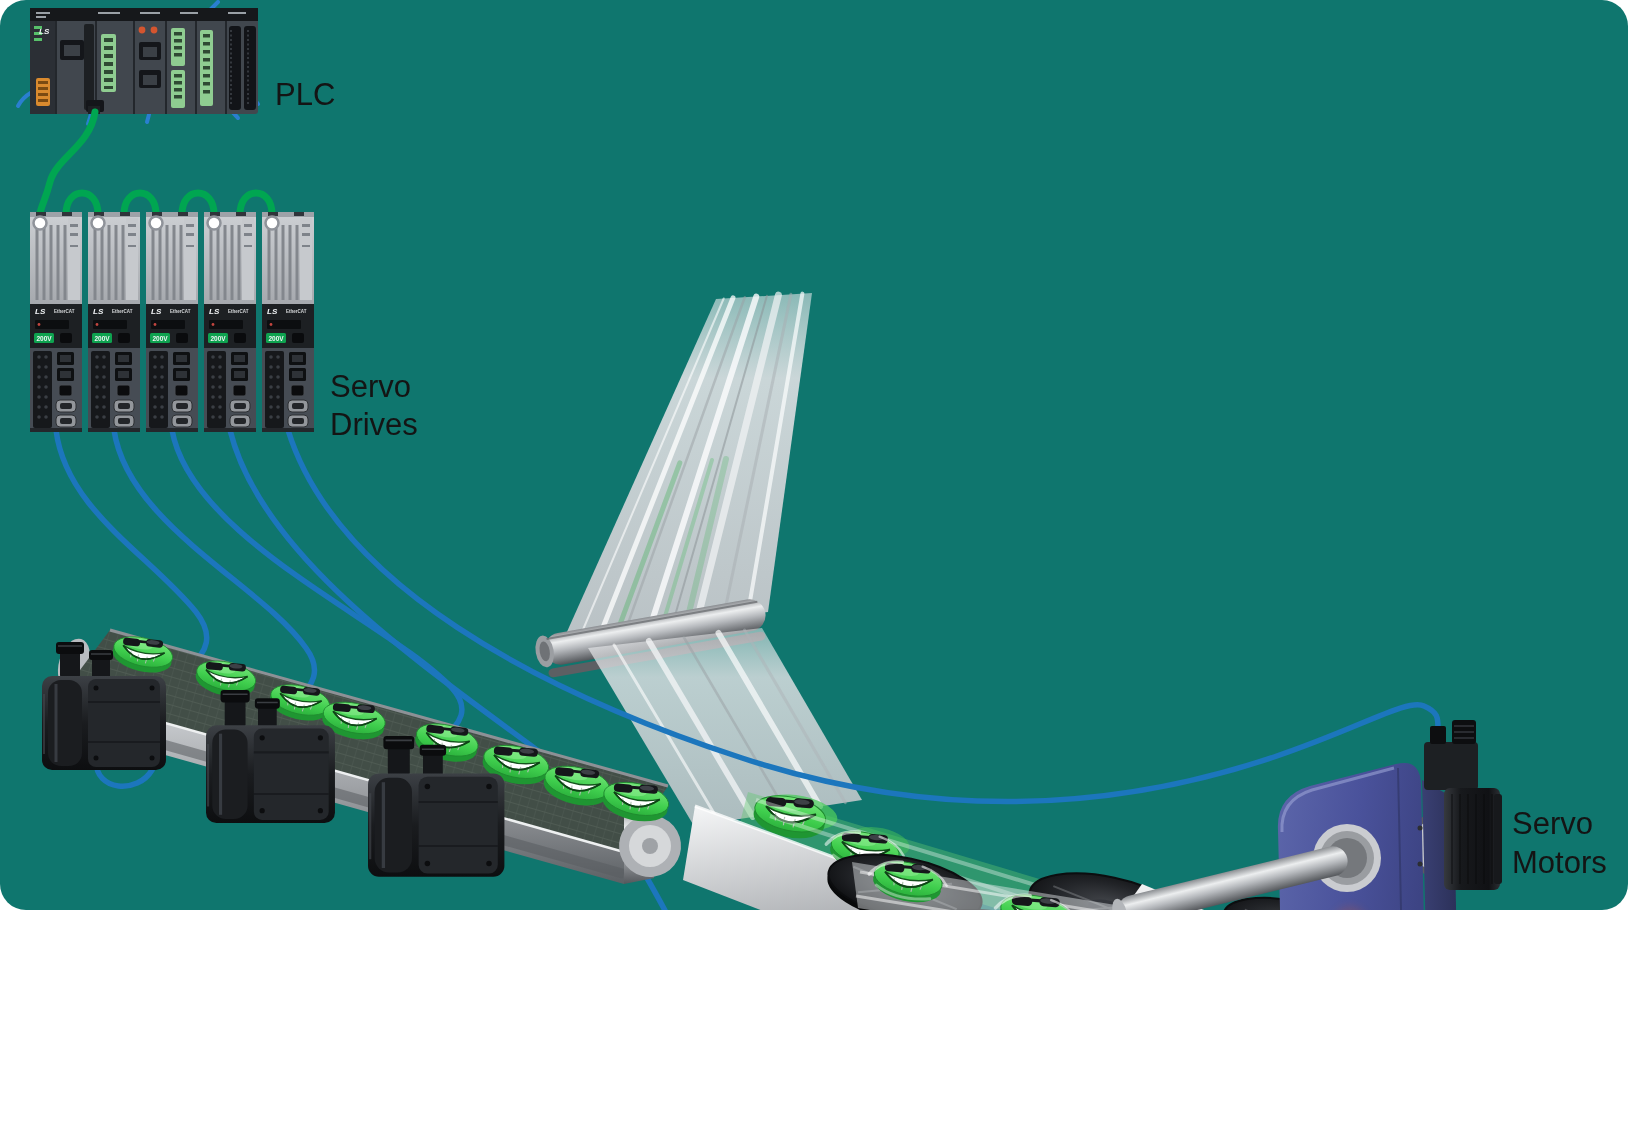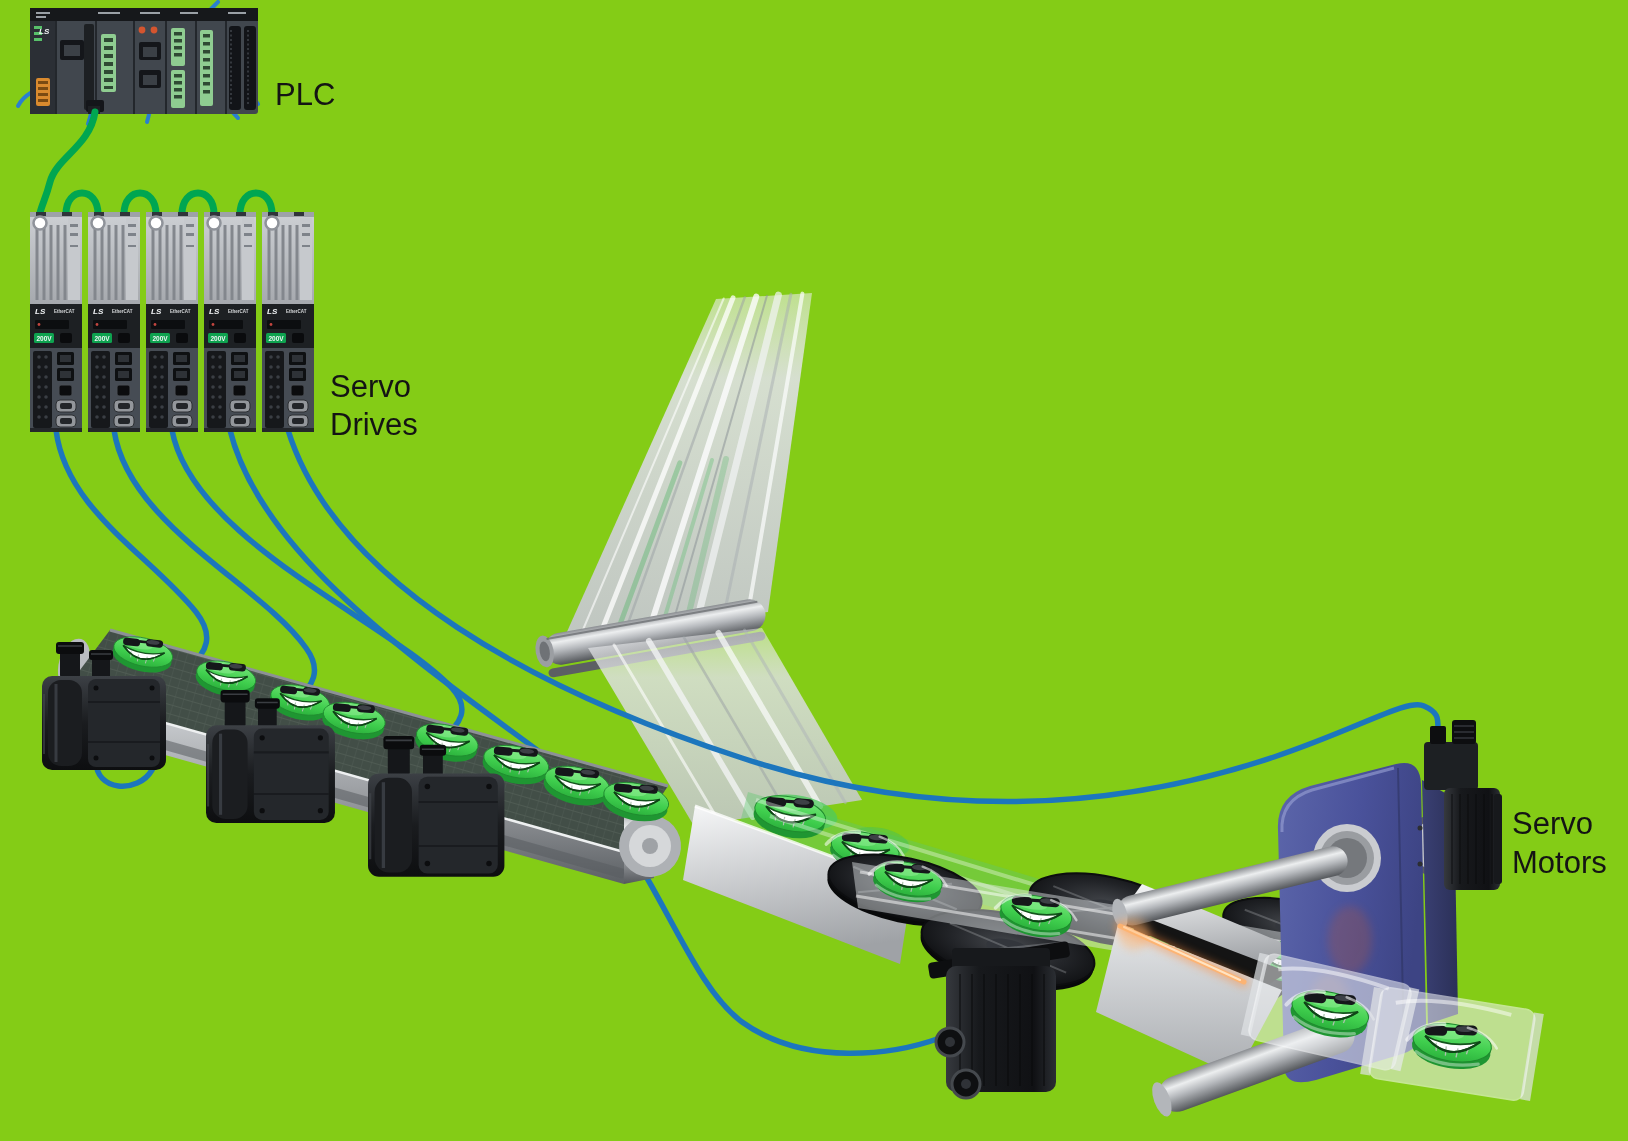--- a/index.html
+++ b/index.html
@@ -1,17 +1,17 @@
 <!DOCTYPE html>
 <html><head>
 <meta charset="utf-8">
 <style>
   html,body{margin:0;padding:0;background:#fff;}
-  .stage{position:relative;width:1628px;height:1141px;background:#84cc16;overflow:hidden;
-         font-family:"Liberation Sans", sans-serif;}
+  .stage{position:relative;width:1628px;height:910px;background:#0f766e;overflow:hidden;
+         font-family:"Liberation Sans", sans-serif;border-radius:26px;}
   svg{display:block;}
   text.big-label{font-family:"Liberation Sans", sans-serif;font-size:31px;fill:#141414;}
   text.micro{font-family:"Liberation Sans", sans-serif;font-weight:bold;fill:#f2f4f6;}
 </style>
 </head>
 <body>
 
 <div class="stage">
 <svg width="1628" height="1141" viewBox="0 0 1628 1141">
   <defs>

